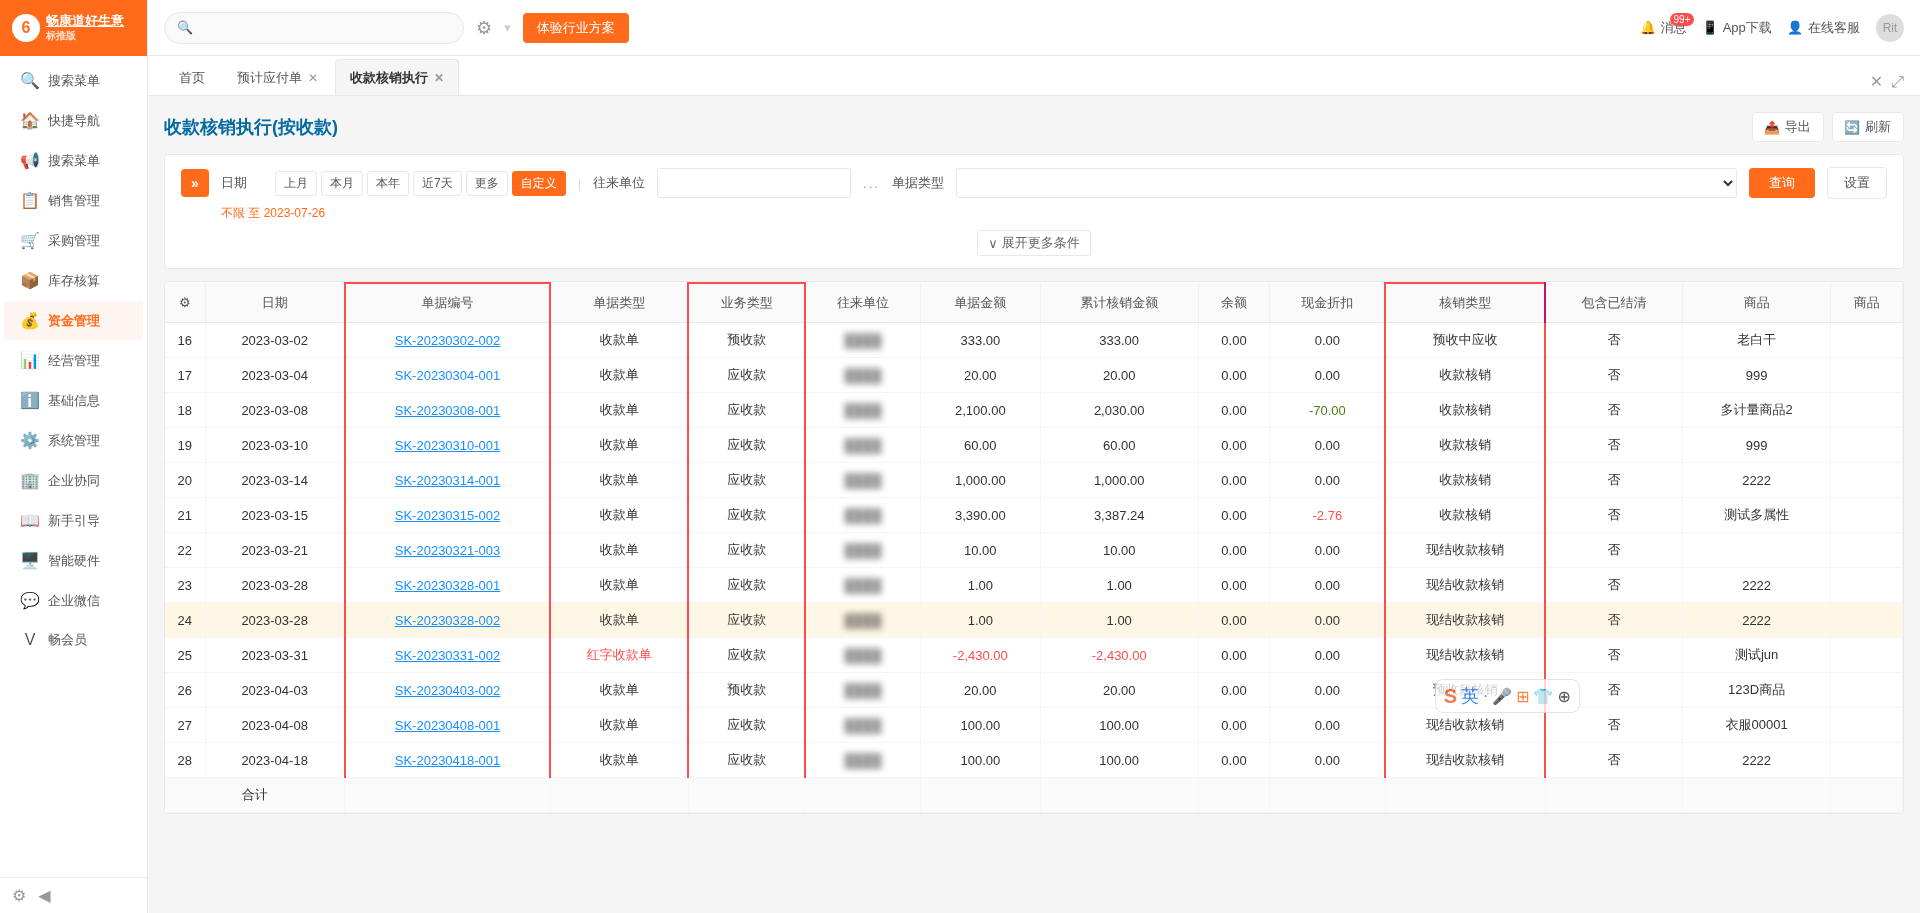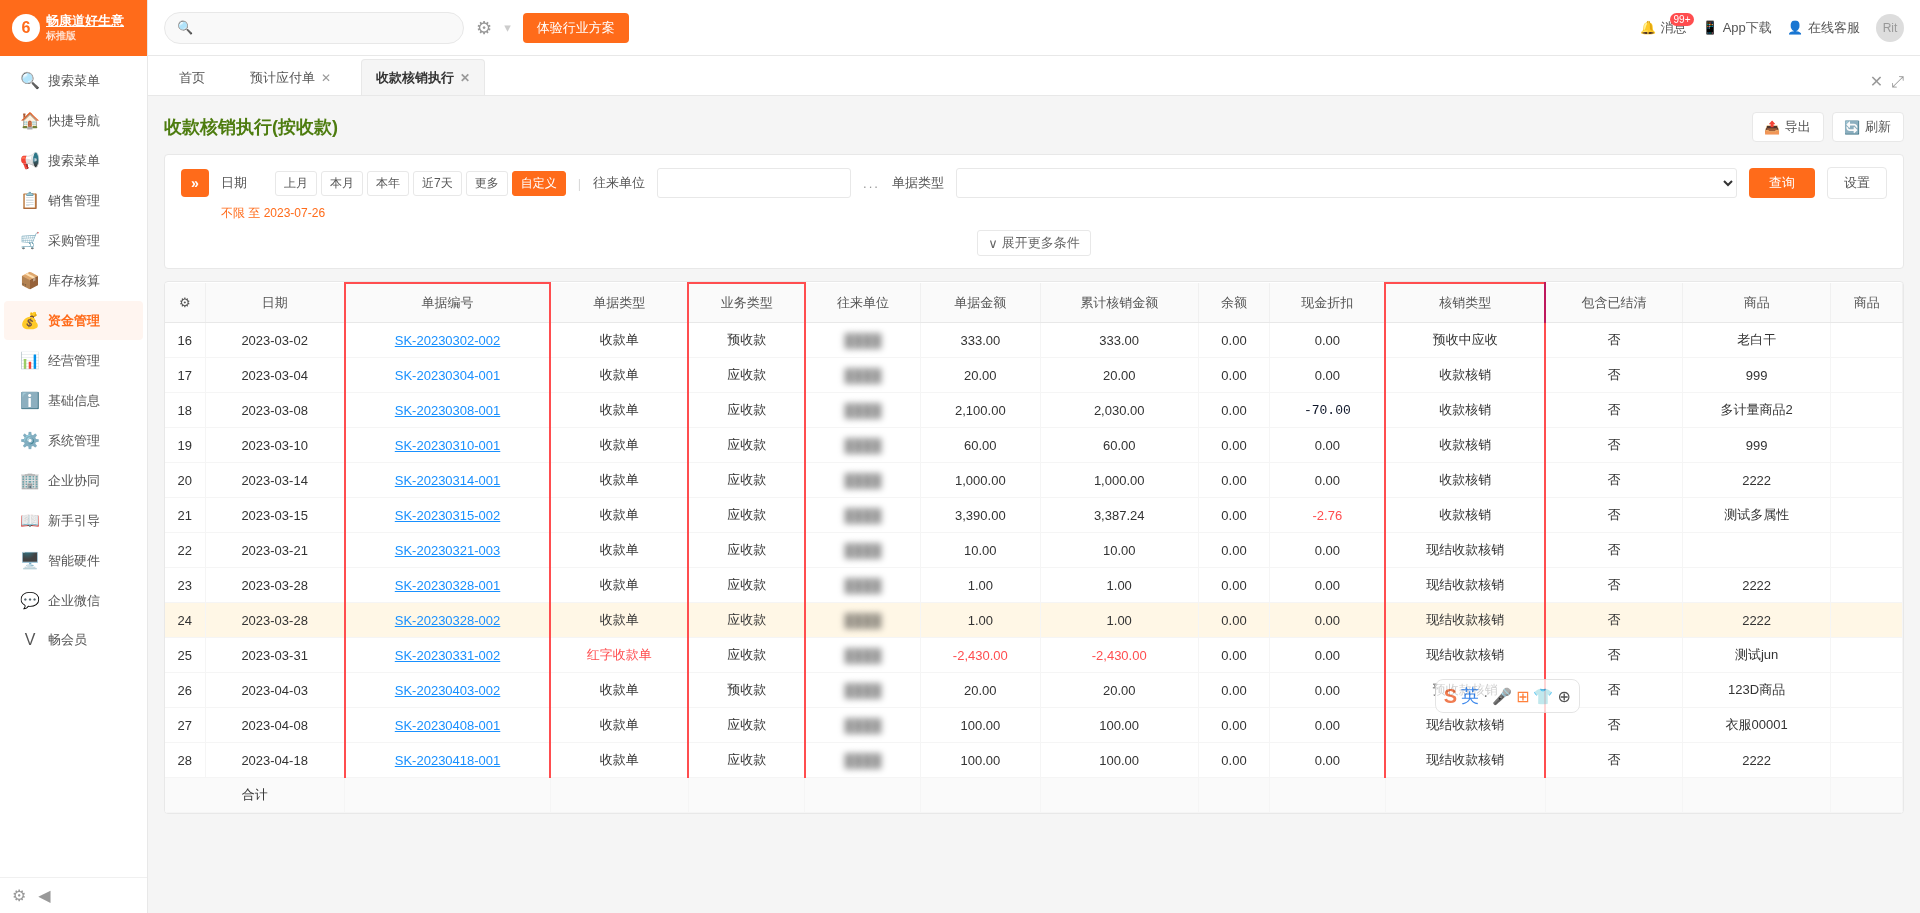--- a/index.html
+++ b/index.html
@@ -117,21 +117,21 @@
 
     
     .tabs {
       height: 40px;
       background: #fff;
       border-bottom: 1px solid #e8e8e8;
       display: flex;
       align-items: flex-end;
       padding: 0 16px;
       flex-shrink: 0;
-      gap: 13px;
+      gap: 0;
     }
     .tab {
       height: 36px;
       display: flex; align-items: center; gap: 6px;
       padding: 0 14px;
       cursor: pointer;
       border-radius: 4px 4px 0 0;
       color: #555;
       border: 1px solid transparent;
       border-bottom: none;
@@ -154,21 +154,21 @@
       overflow-y: auto;
       background: #f5f5f5;
       padding: 16px;
     }
 
     
     .page-header {
       display: flex; align-items: center; justify-content: space-between;
       margin-bottom: 12px;
     }
-    .page-title { font-size: 18px; font-weight: bold; color: #4d7c0f; }
+    .page-title { font-size: 18px; font-weight: bold; color: #0369a1; }
     .page-actions { display: flex; gap: 8px; }
     .btn-export {
       display: flex; align-items: center; gap: 4px;
       padding: 5px 12px; border: 1px solid #e8e8e8;
       background: #fff; border-radius: 4px; cursor: pointer; color: #555;
     }
     .btn-refresh {
       display: flex; align-items: center; gap: 4px;
       padding: 5px 12px; border: 1px solid #e8e8e8;
       background: #fff; border-radius: 4px; cursor: pointer; color: #555;
@@ -512,21 +512,21 @@
             <tr>
               <td>18</td>
               <td>2023-03-08</td>
               <td style="border-left: 2px solid rgb(255, 77, 79); border-right: 2px solid rgb(255, 77, 79);"><a style="color: rgb(24, 144, 255); cursor: pointer; text-decoration: underline;">SK-20230308-001</a></td>
               <td>收款单</td>
               <td style="border-left: 2px solid rgb(255, 77, 79); border-right: 2px solid rgb(255, 77, 79);">应收款</td>
               <td style="color: transparent; text-shadow: rgba(0, 0, 0, 0.4) 0px 0px 6px; user-select: none;">████</td>
               <td>2,100.00</td>
               <td>2,030.00</td>
               <td>0.00</td>
-              <td style="color: #0f172a; font-family: Liberation Mono, monospace;">-70.00</td>
+              <td style="color: #4d7c0f;">-70.00</td>
               <td style="border-left: 2px solid rgb(255, 77, 79); border-right: 2px solid rgb(255, 77, 79);">收款核销</td>
               <td>否</td>
               <td>多计量商品2</td>
               <td></td>
             </tr>
             <tr>
               <td>19</td>
               <td>2023-03-10</td>
               <td style="border-left: 2px solid rgb(255, 77, 79); border-right: 2px solid rgb(255, 77, 79);"><a style="color: rgb(24, 144, 255); cursor: pointer; text-decoration: underline;">SK-20230310-001</a></td>
               <td>收款单</td>

